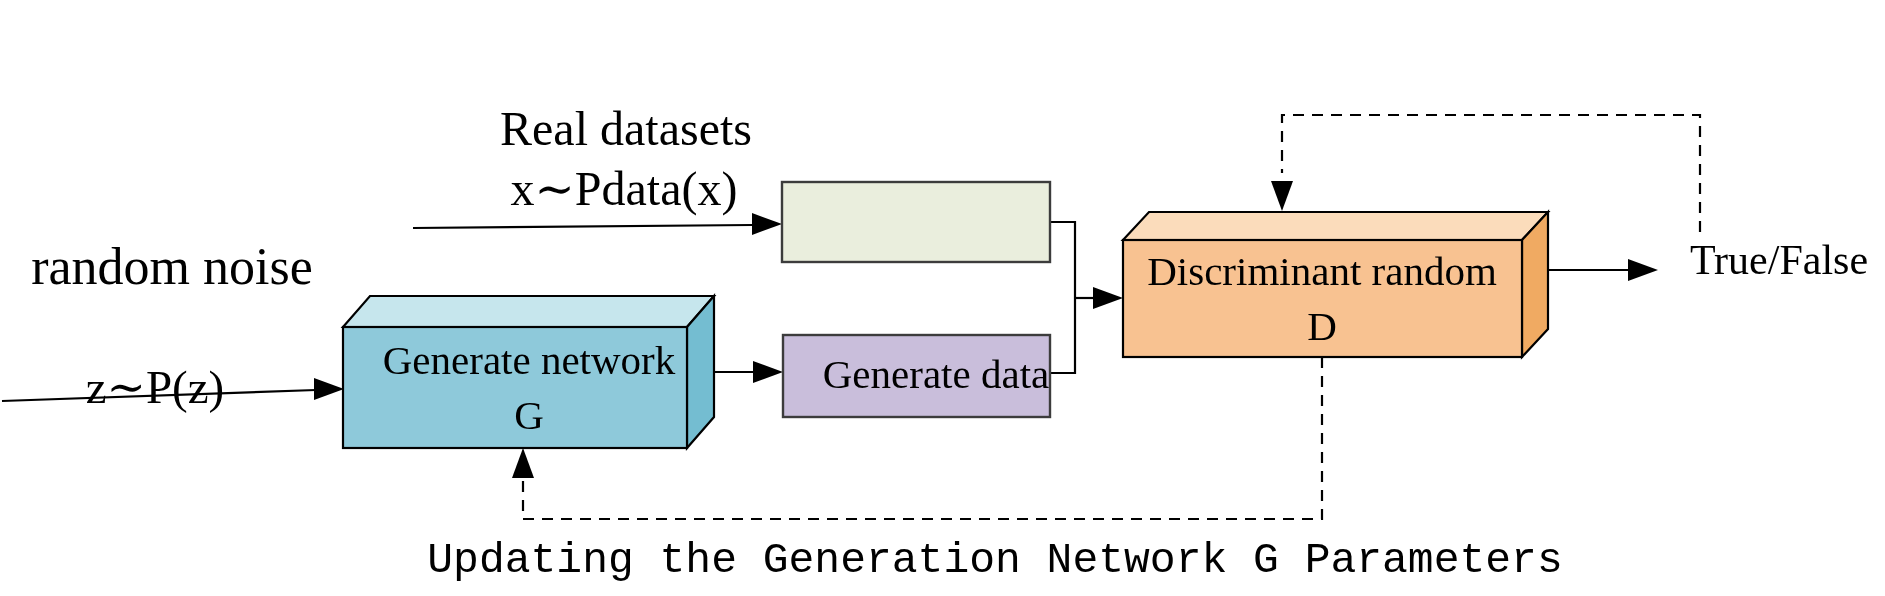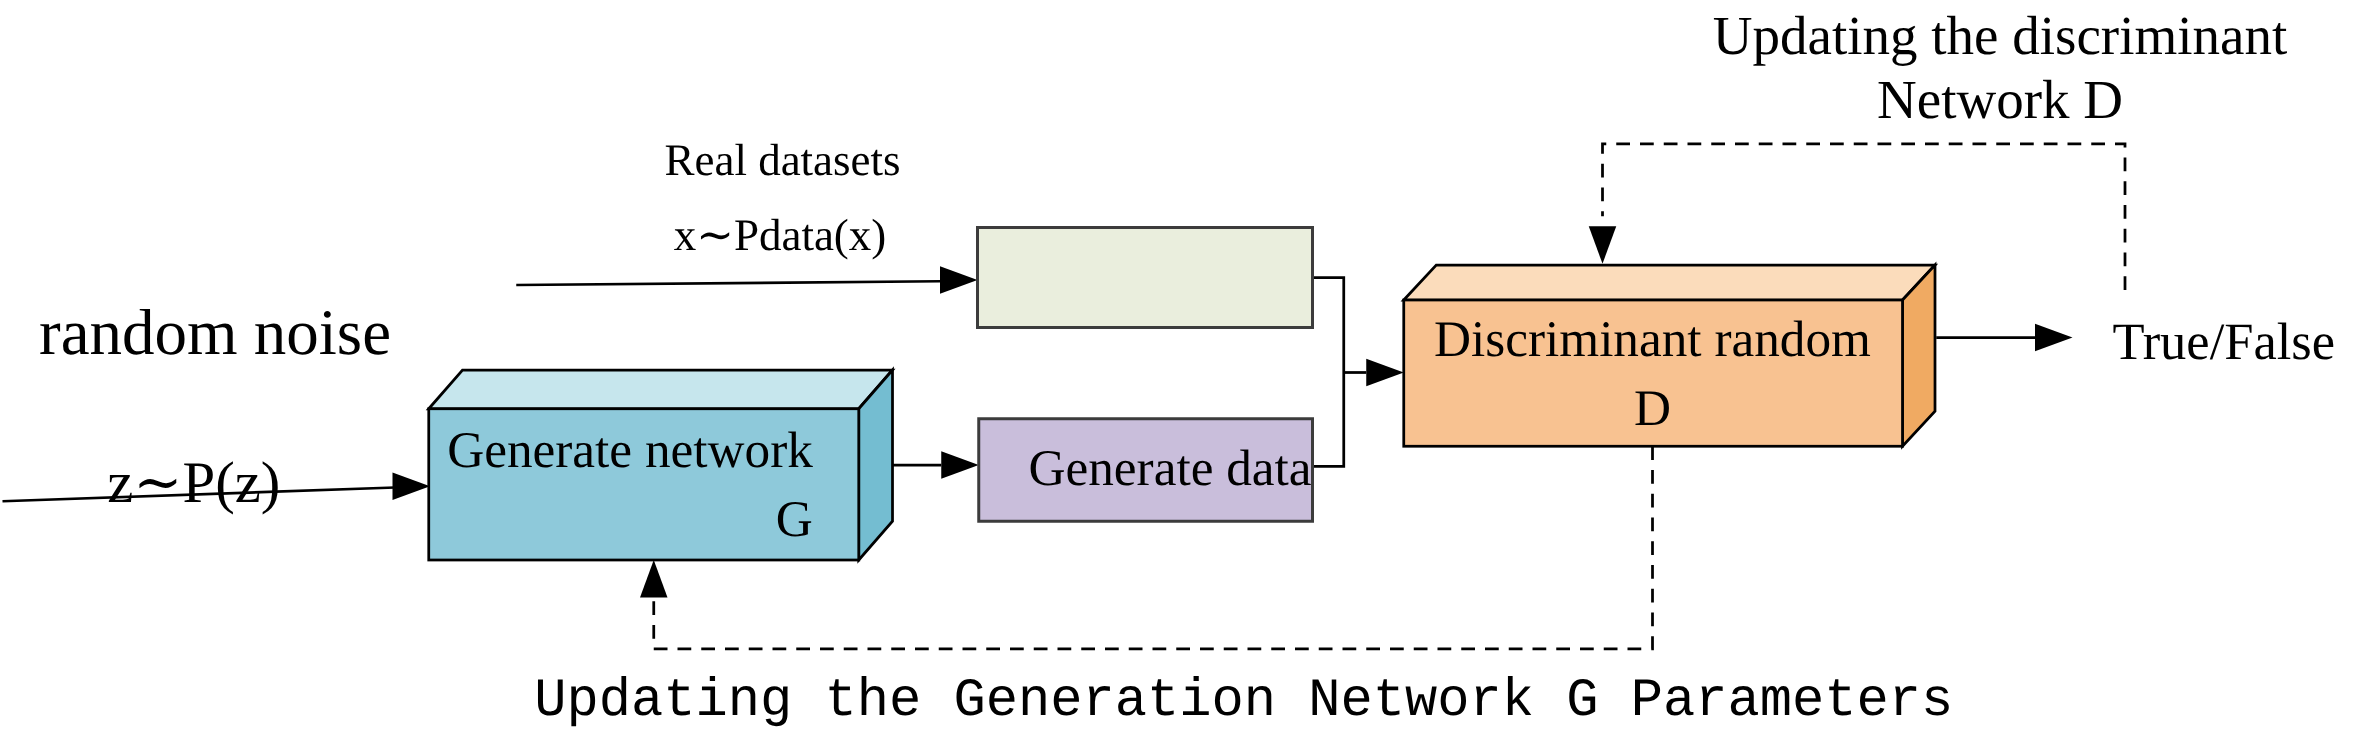--- a/index.html
+++ b/index.html
@@ -16,21 +16,21 @@
     position:absolute;
     transform:translate(-50%,-50%);
     white-space:nowrap;
     text-align:center;
     line-height:1.15;
     color:#000;
   }
   .lbl .ln{display:block;}
   .noise-1{font-size:52px;}
   .noise-2{font-size:47px;}
-  .realds{font-size:36px;}
+  .realds{font-size:48px;}
   .note-top{font-size:44px;}
   .note-bottom{font-size:43px;font-family:Liberation Mono, monospace;}
   .truefalse{font-size:42px;}
   .boxlbl{font-size:41px;line-height:1.35;}
   svg .solidline{stroke:#000;stroke-width:2.2;fill:none;}
   svg .dashline{stroke:#000;stroke-width:2.2;fill:none;stroke-dasharray:11 8;}
   svg .head{fill:#000;stroke:none;}
   svg .face{stroke:#000;stroke-width:2.2;}
   svg .flat{stroke:#3c3c3c;stroke-width:2.4;}
 </style>
@@ -80,35 +80,31 @@
 
     <rect class="flat" x="783" y="335" width="267" height="82" fill="#c9bedb"></rect>
   </svg>
 
   <div class="lbl noise-1" style="left:172px;top:267px;">random noise</div>
   <div class="lbl noise-2" style="left:155px;top:346px;margin-top:41px;">z∼P(z)</div>
 
   <div class="lbl realds" style="left:626px;top:129px;">Real datasets</div>
   <div class="lbl realds" style="left:624px;top:189px;">x∼Pdata(x)</div>
 
-  <div class="lbl boxlbl" style="left:504px;top:388px;text-align:right;">
+  <div class="lbl boxlbl" style="left:529px;top:388px;">
     <span class="ln">Generate network</span>
     <span class="ln">G</span>
   </div>
 
   <div class="lbl boxlbl" style="left:1322px;top:299px;">
     <span class="ln">Discriminant random</span>
     <span class="ln">D</span>
   </div>
 
 
   <div class="lbl boxlbl" style="left:916px;top:375px;margin-left:20px;">Generate data</div>
 
-  <div class="lbl truefalse" style="left:1779px;top:274px;">True/False</div>
+  <div class="lbl truefalse" style="left:1779px;top:260px;">True/False</div>
 
-  <div class="lbl note-top" style="left:1600px;top:55px;">
-    <span class="ln">Updating the discriminant</span>
-    <span class="ln">Network D</span>
-  </div>
 
   <div class="lbl note-bottom" style="left:995px;top:561px;">Updating the Generation Network G Parameters</div>
 
 </div>
 
 </body></html>

